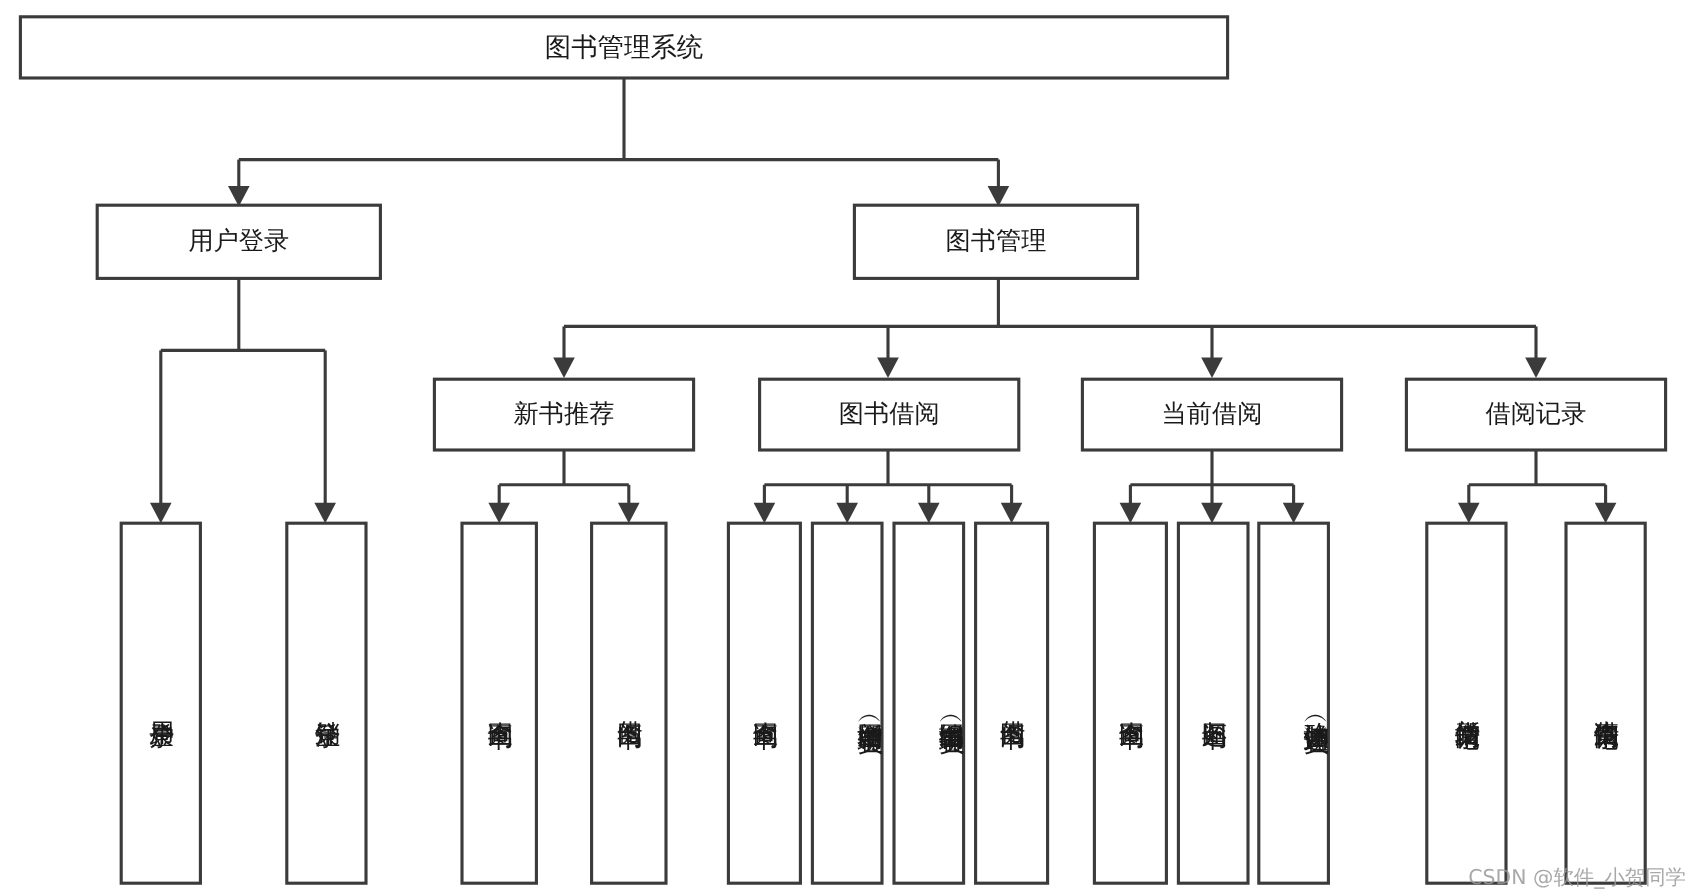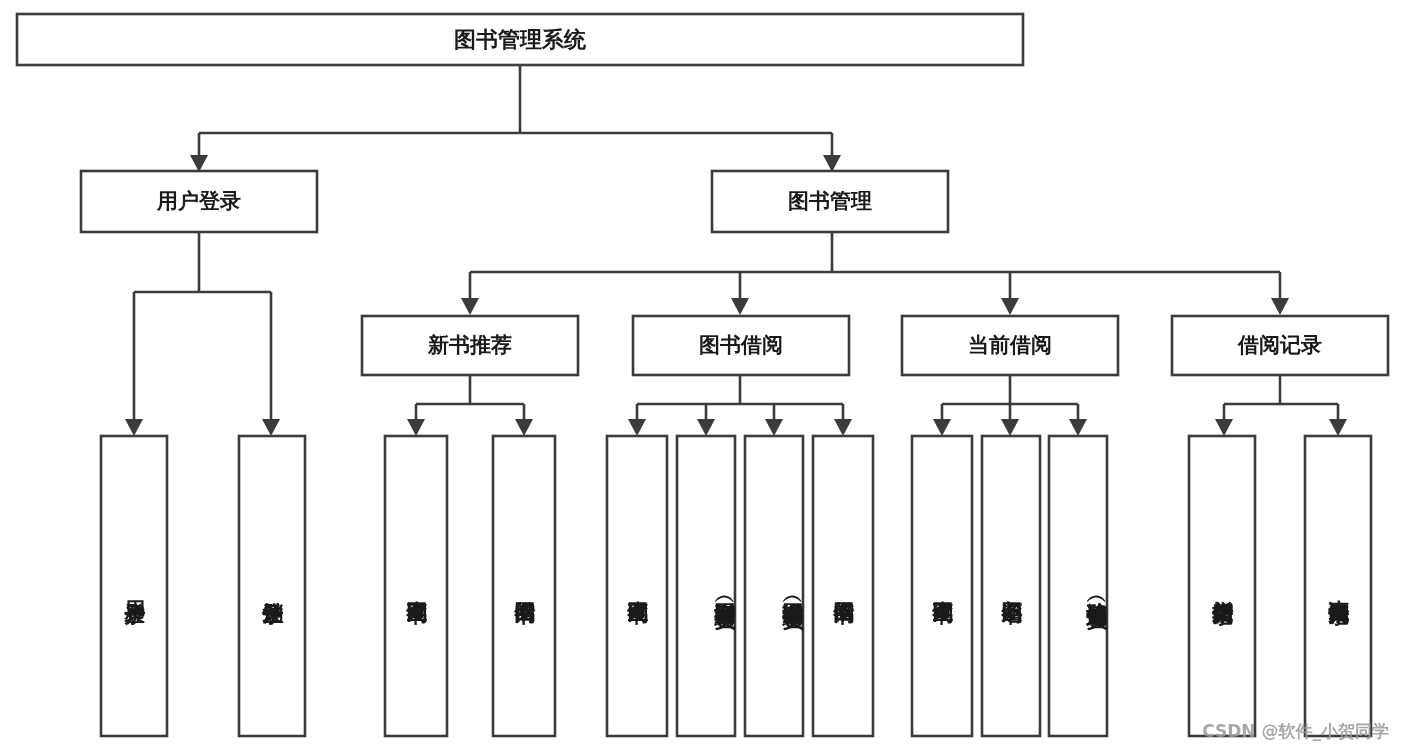--- a/index.html
+++ b/index.html
@@ -1,20 +1,20 @@
 <!DOCTYPE html>
 <html><head>
 <meta charset="utf-8">
 <style>
   html,body{margin:0;padding:0;background:#ffffff;}
   body{
     font-family:"DejaVu Sans","Liberation Sans",sans-serif;
     width:1405px;height:747px;overflow:hidden;position:relative;
   }
-  #diagram-root{position:relative;width:1405px;height:747px;font-weight:bold;}
+  #diagram-root{position:relative;width:1405px;height:747px;}
   svg#tree{position:absolute;left:0;top:0;width:1405px;height:747px;display:block;}
   .node-rect{fill:#ffffff;stroke:#3b3b3b;stroke-width:2.6;}
   .conn{stroke:#3b3b3b;stroke-width:2.6;fill:none;stroke-linecap:butt;}
   .arrow-head{fill:#3b3b3b;stroke:none;}
   .node-label-h{
     font-size:21px;fill:#1a1a1a;text-anchor:middle;dominant-baseline:middle;
     font-family:"DejaVu Sans","Liberation Sans",sans-serif;
   }
   .node-label-h.root{font-size:22px;}
   .vlabel{
@@ -27,21 +27,21 @@
     letter-spacing:1px;
     display:flex;
     align-items:center;
     justify-content:center;
     white-space:nowrap;
     font-family:"DejaVu Sans","Liberation Sans",sans-serif;
     pointer-events:none;
   }
   #watermark{
     position:absolute;
-    right:16px;
+    right:0;
     bottom:4px;
     font-size:17px;
     color:#9a9a9a;
     opacity:.85;
     font-family:"DejaVu Sans","Liberation Sans",sans-serif;
     white-space:nowrap;
   }
 </style>
 </head>
 <body>

